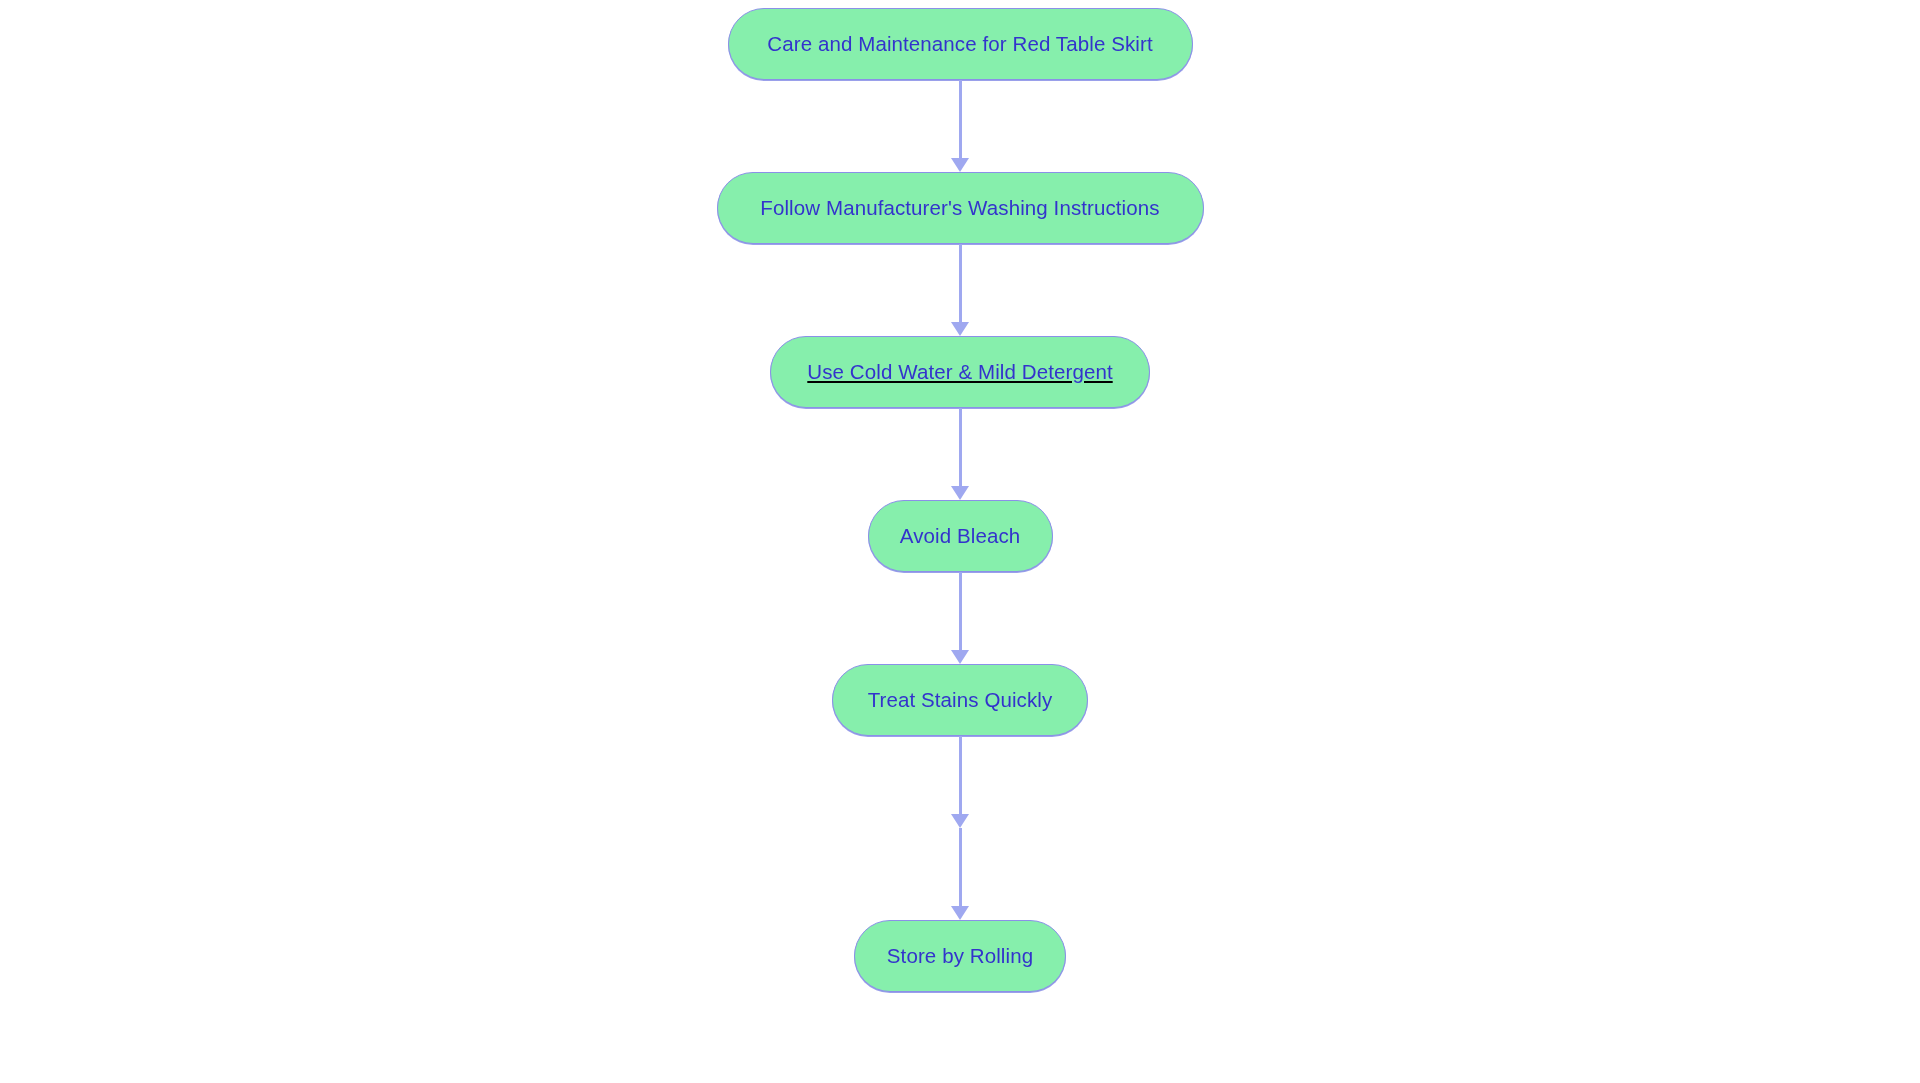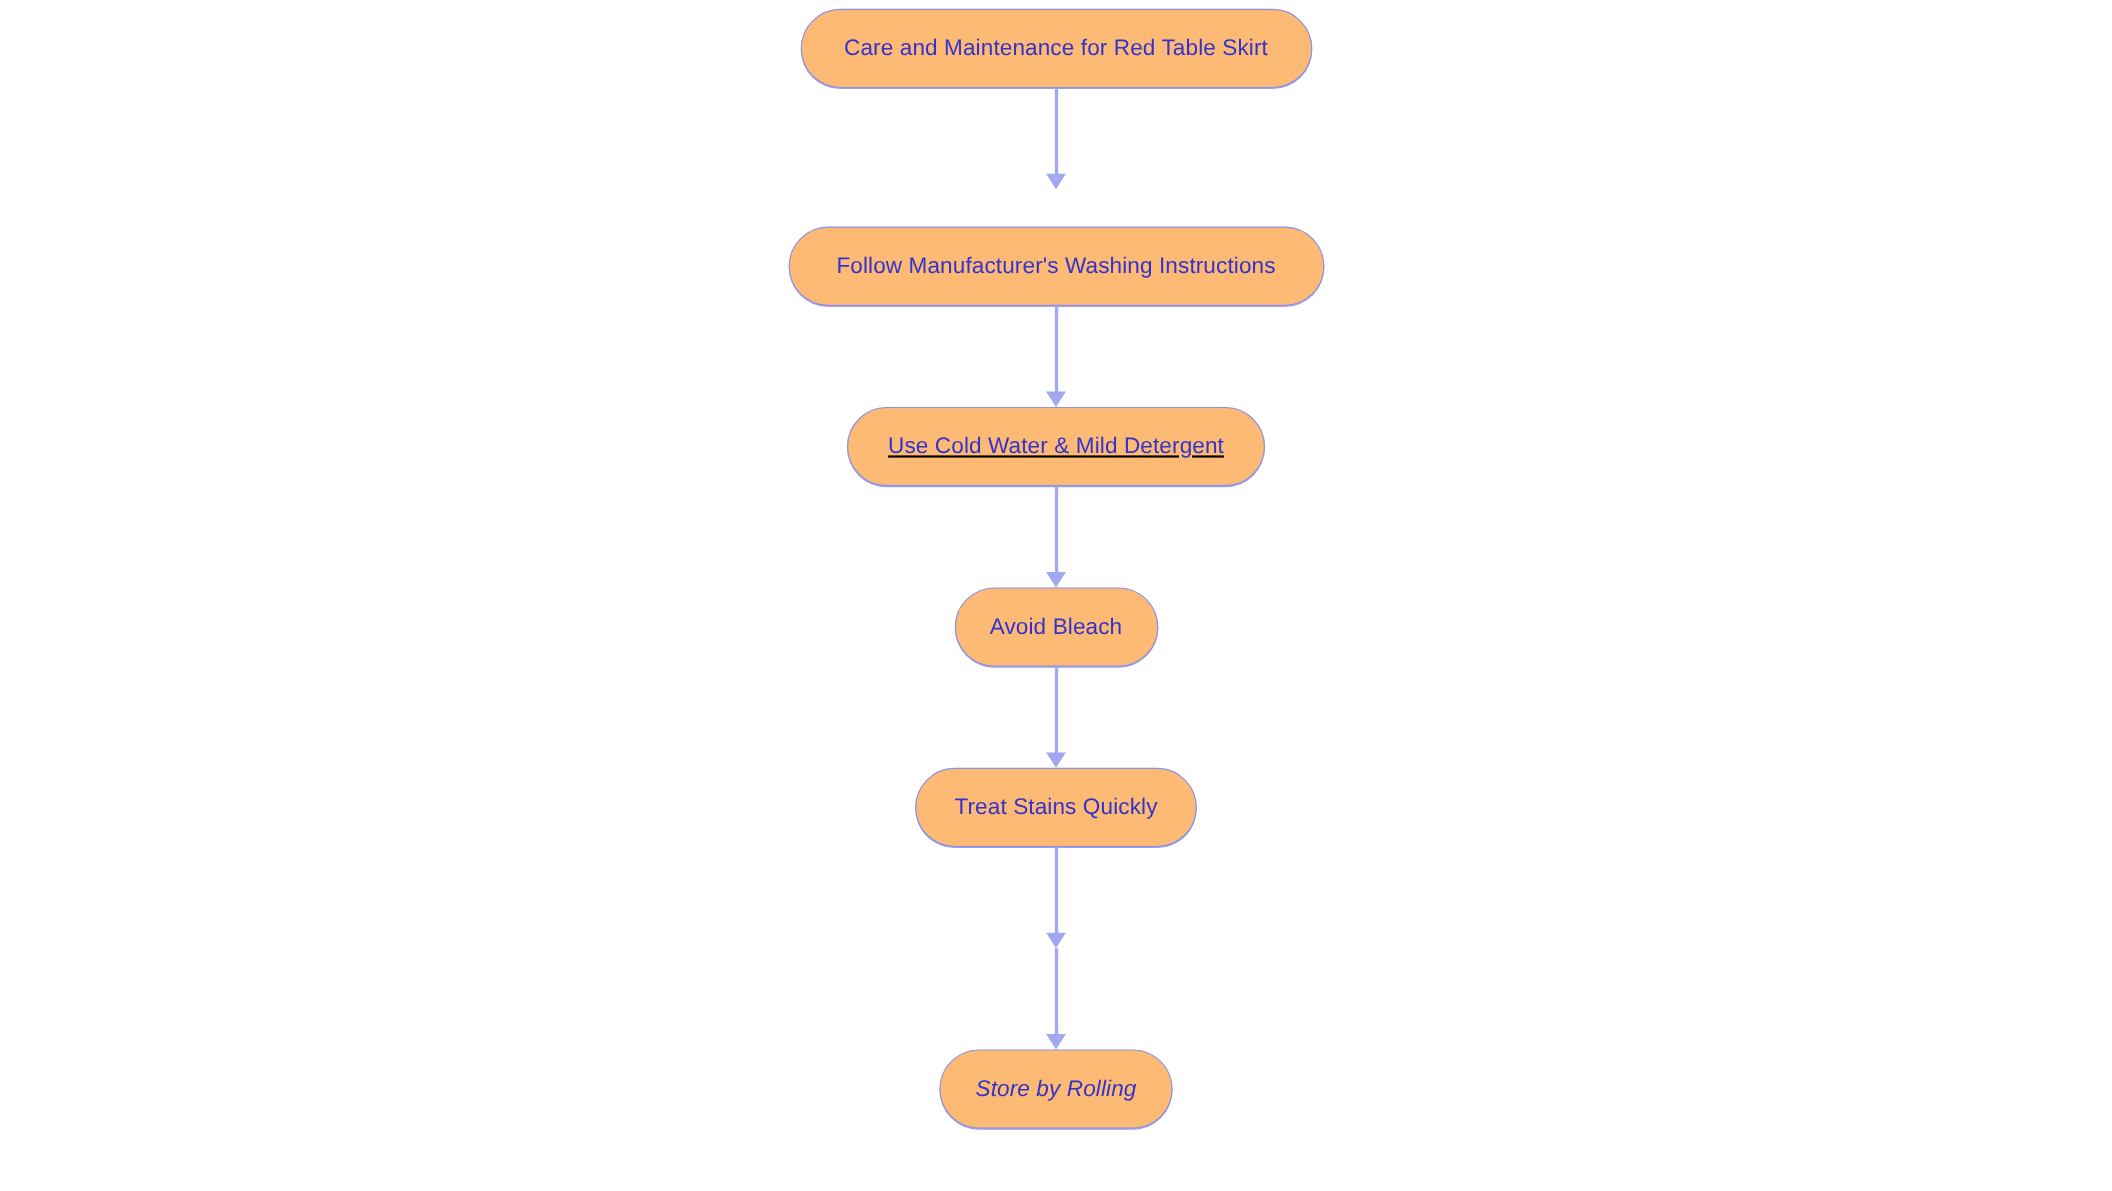--- a/index.html
+++ b/index.html
@@ -25,21 +25,21 @@
     align-items: center;
   }
 
   
   .node {
     box-sizing: border-box;
     height: 72px;
     display: flex;
     align-items: center;
     justify-content: center;
-    background: #fdba74;
+    background: #86efac;
     border: 1px solid #8b90e8;
     border-radius: 36px;
     box-shadow: 0 1px 0 0 #9aa0ea;
     padding: 0 26px;
     white-space: nowrap;
   }
 
   .node-label {
     color: #3333cc;
     font-size: 20.5px;
@@ -79,21 +79,21 @@
 
   <div class="node" style="margin-top:8px; width:465px;">
     <span class="node-label">Care and Maintenance for Red Table Skirt</span>
   </div>
 
   <div class="connector" style="height:92px;">
     <div class="connector-line"></div>
     <div class="connector-head"></div>
   </div>
 
-  <div class="node" style="width:487px;margin-top:34px;">
+  <div class="node" style="width:487px;">
     <span class="node-label">Follow Manufacturer's Washing Instructions</span>
   </div>
 
   <div class="connector" style="height:92px;">
     <div class="connector-line"></div>
     <div class="connector-head"></div>
   </div>
 
   <div class="node" style="width:380px;text-decoration:underline;">
     <span class="node-label">Use Cold Water &amp; Mild Detergent</span>
@@ -121,17 +121,17 @@
     <div class="connector-line"></div>
     <div class="connector-head"></div>
   </div>
 
 
   <div class="connector" style="height:92px;">
     <div class="connector-line"></div>
     <div class="connector-head"></div>
   </div>
 
-  <div class="node" style="width:212px;font-style:italic;">
+  <div class="node" style="width:212px;">
     <span class="node-label">Store by Rolling</span>
   </div>
 
 </div>
 
 </body></html>

